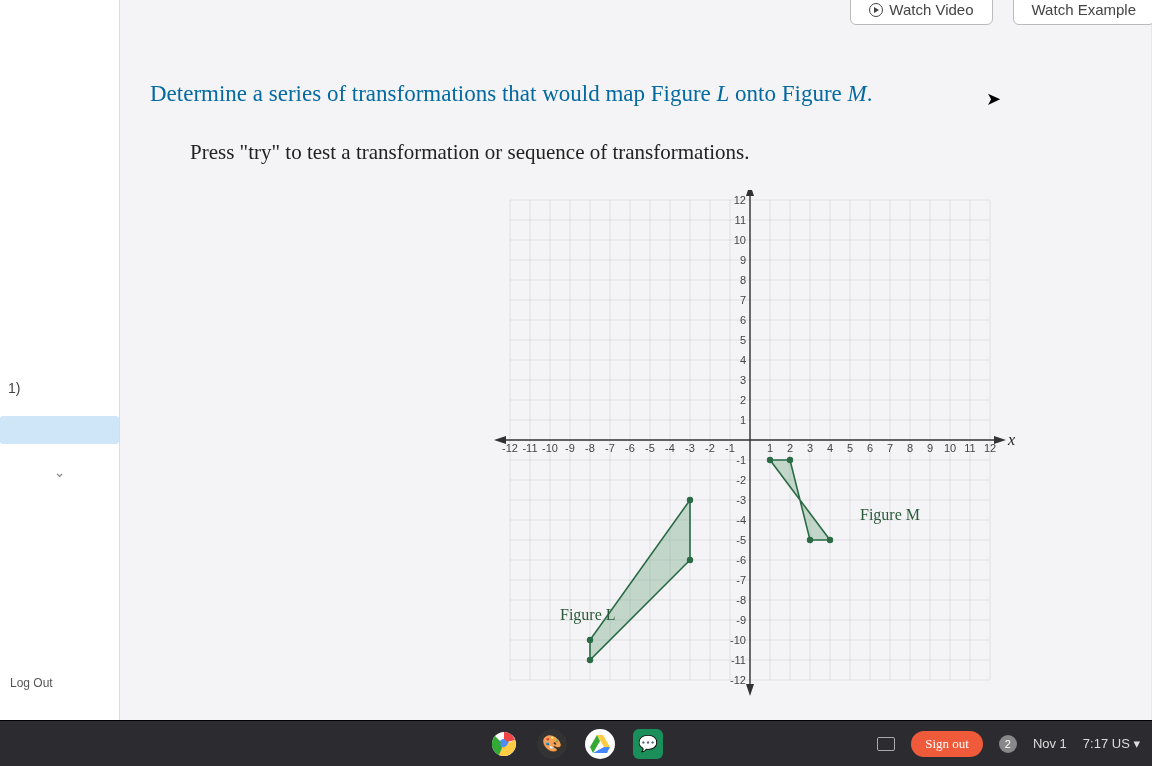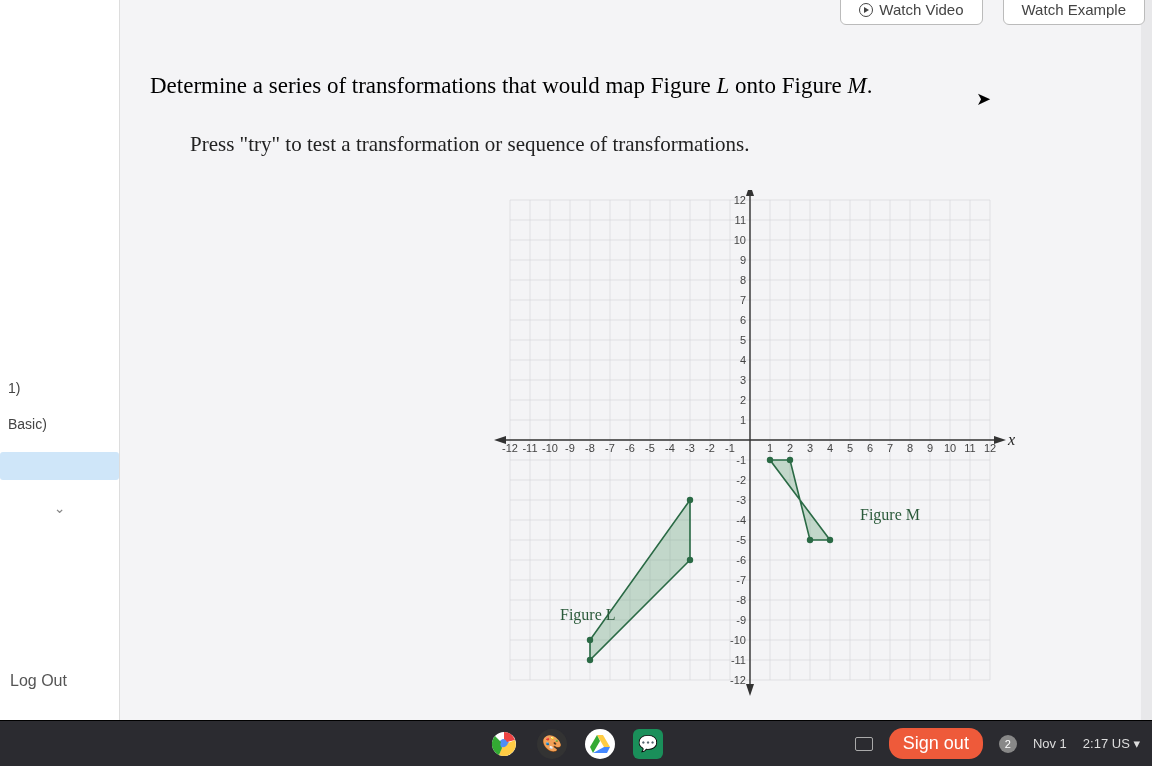--- a/index.html
+++ b/index.html
@@ -9,24 +9,24 @@
     width: 1152px;
     height: 766px;
     overflow: hidden;
     position: relative;
     color: #222;
   }
   .page {
     position: absolute;
     left: 120px;
     top: 0;
-    right: 11px;
+    right: 1px;
     height: 100%;
     background: #f4f4f6;
-    padding: 20px 30px;
+    padding: 28px 30px;
   }
   .sidebar {
     position: absolute;
     left: 0; top: 0;
     width: 120px;
     height: 720px;
     background: #fff;
     border-right: 1px solid #ddd;
     font-family: Arial, sans-serif;
     font-size: 14px;
@@ -46,21 +46,21 @@
   .sidebar .chev {
     width: 100%;
     text-align: center;
     padding: 10px 0;
     color: #888;
   }
   .sidebar .logout {
     position: absolute;
     bottom: 30px;
     left: 10px;
-    font-size: 16px;
+    font-size: 12px;
     color: #555;
   }
   .topbtns {
     position: absolute;
     top: -6px; right: -4px;
     display: flex;
     gap: 20px;
   }
   .topbtn {
     border: 1px solid #bbb;
@@ -86,21 +86,21 @@
     position:absolute;
     left:4px; top:3px;
     border-left:5px solid #444;
     border-top:3px solid transparent;
     border-bottom:3px solid transparent;
   }
   .question {
     margin-top: 50px;
     font-size: 23px;
     font-family: Georgia, serif;
-    color: #000000;
+    color: #0369a1;
     line-height: 1.4;
   }
   .question em.fig { font-style: italic; font-family: 'Times New Roman', serif; }
   .sub {
     margin-top: 30px;
     margin-left: 40px;
     font-size: 21px;
   }
   .cursor {
     position:absolute;
@@ -145,21 +145,22 @@
     display:flex;
     align-items:center;
     justify-content:center;
     font-size:16px;
   }
   .signout {
     background: #ee5a3a;
     color: #fff;
     border-radius: 14px;
     padding: 5px 14px;
-    font-size: 18px;
+    font-size: 13px;
+    font-family: Liberation Serif, serif;
   }
   .right-group{
     position:absolute;
     right: 12px;
     display:flex;
     align-items:center;
     gap: 16px;
   }
   .badge {
     width:18px;height:18px;border-radius:50%;
@@ -170,21 +171,20 @@
   .screen-icon{
     width:18px;height:14px;border:1.5px solid #aaa;border-radius:2px;
     display:inline-block;position:relative;
   }
 </style>
 </head>
 <body>
 
 <div class="sidebar">
   <div class="item item1">1)</div>
-  <div class="item">Basic)</div>
   <div class="blue"></div>
   <div class="chev">⌄</div>
   <div class="logout">Log Out</div>
 </div>
 
 <div class="page">
 
   <div class="topbtns">
     <div class="topbtn">
       <span class="play-icon"></span>
@@ -347,16 +347,16 @@
         </svg>
     </div>
     <div class="ticon" style="background:#1a8f5a;color:#fff;border-radius:6px;width:30px">💬</div>
   </div>
   <div class="right-group">
     <span class="screen-icon"></span>
     <span class="signout">Sign out</span>
     <span class="badge">2</span>
     <span>Nov 1</span>
     <span>
-      <span>2:17</span> <span>US</span> ▾
+      <span>7:17</span> <span>US</span> ▾
     </span>
   </div>
 </div>
 
 </body></html>

